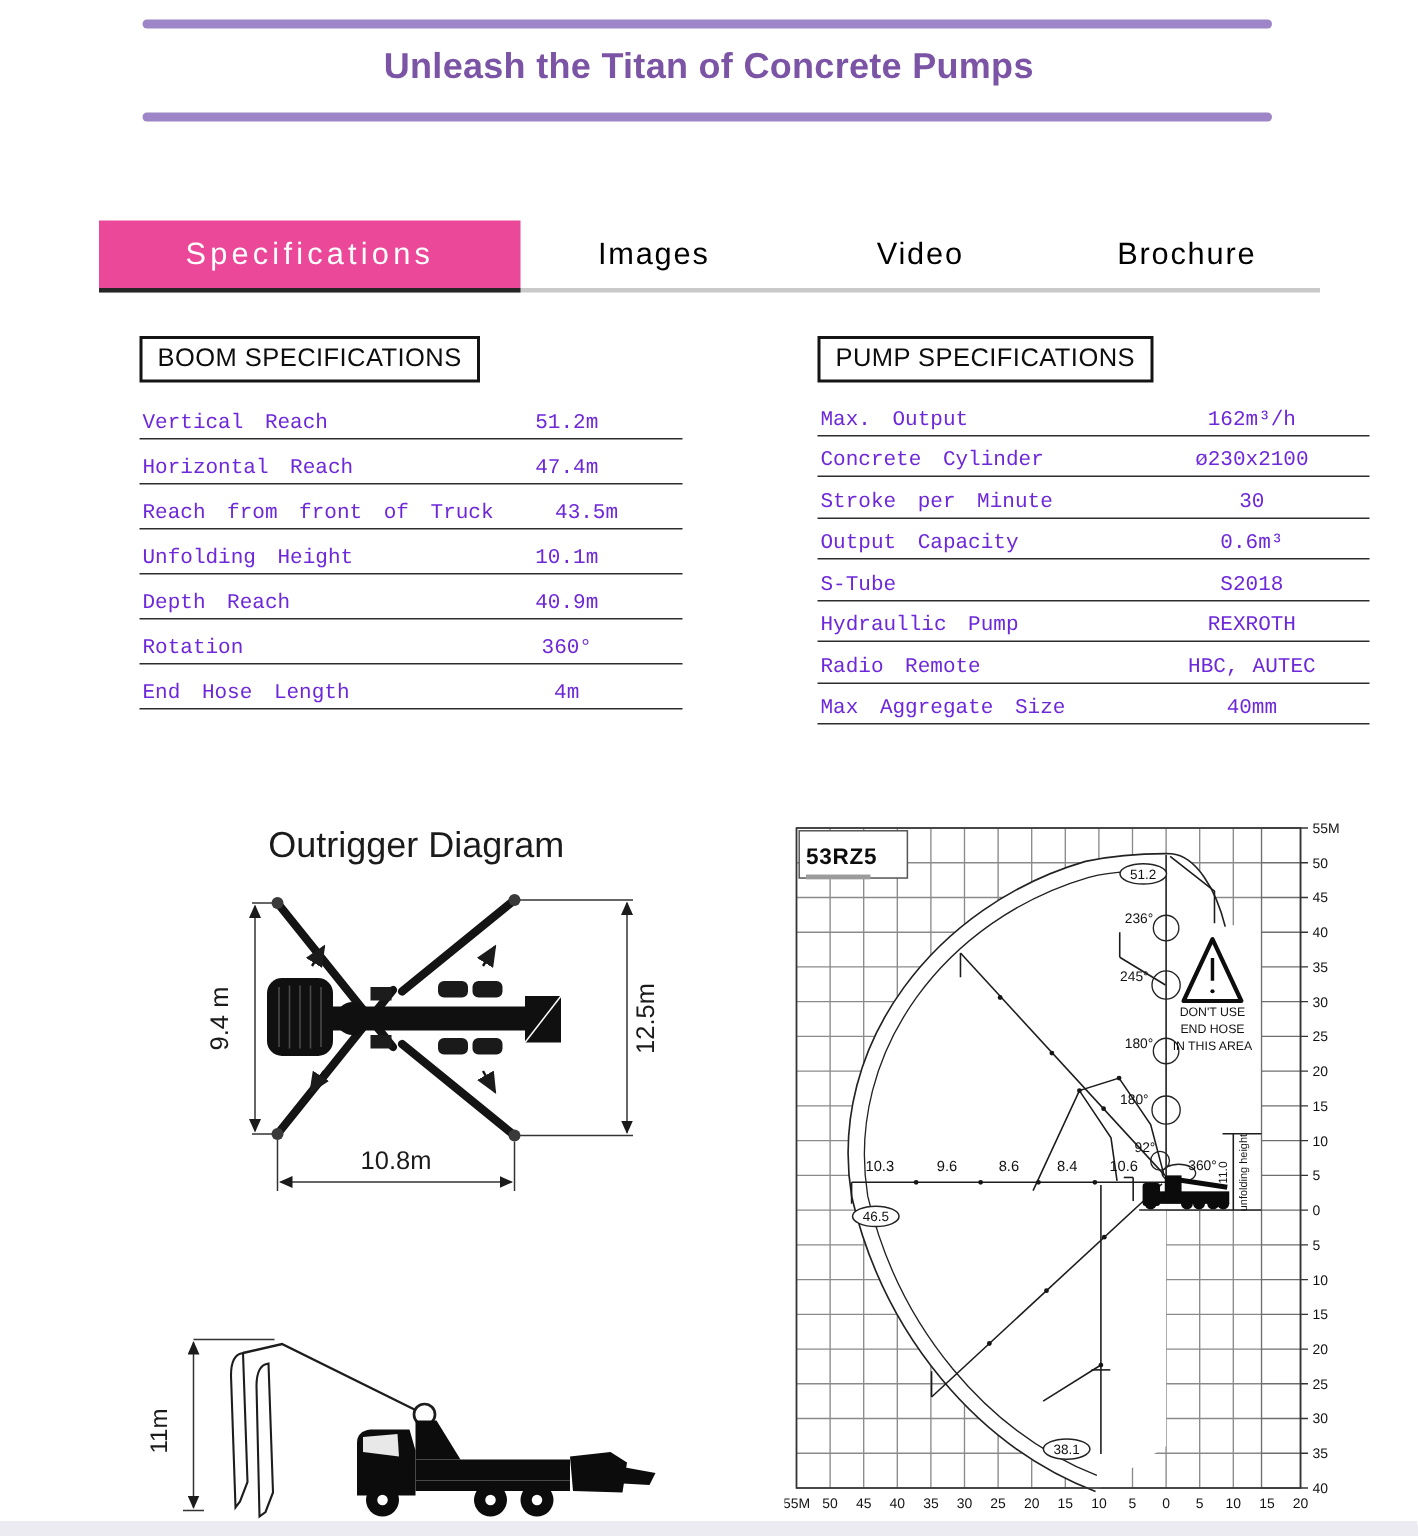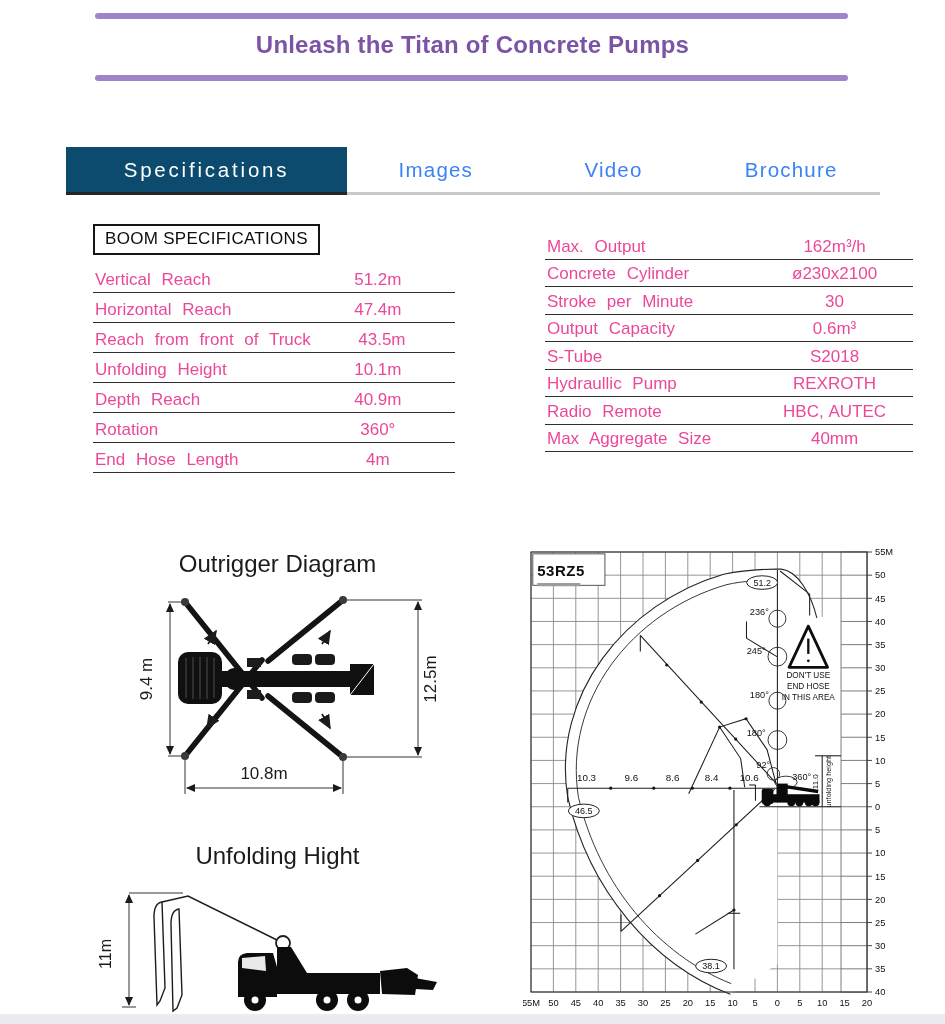--- a/index.html
+++ b/index.html
@@ -3,32 +3,32 @@
 <meta charset="utf-8">
 <style>
   html,body{margin:0;padding:0;background:#fff;}
   .page{position:relative;width:945px;height:1024px;background:#fff;overflow:hidden;
         font-family:"Liberation Sans", sans-serif;color:#111;}
   .accent-bar{position:absolute;left:95px;width:753px;height:6px;border-radius:3px;background:#9d85c8;}
   .page-title{position:absolute;left:0;top:31px;width:945px;text-align:center;
       font-size:24px;font-weight:bold;color:#7b54a6;letter-spacing:.2px;}
   
   .tabs{position:absolute;left:66px;top:147px;width:814px;height:45px;display:flex;border-bottom:3px solid #c9c9c9;}
-  .tab{display:flex;align-items:center;justify-content:center;font-size:20.5px;color:#3b82f6;
+  .tab{display:flex;align-items:center;justify-content:center;font-size:20.5px;color:#000000;
        letter-spacing:1.2px;cursor:pointer;background:#fff;}
-  .tab.active{width:281px;flex:none;background:#0c4a6e;color:#fff;letter-spacing:2.8px;position:relative;}
+  .tab.active{width:281px;flex:none;background:#ec4899;color:#fff;letter-spacing:2.8px;position:relative;}
   .tab.active::after{content:"";position:absolute;left:0;right:0;bottom:-3px;height:3px;background:#262626;}
   .tab:not(.active){flex:1;}
   
   .spec{position:absolute;}
   .spec-box{display:inline-block;border:2px solid #141414;padding:3px 10px 4px;font-weight:normal;
             font-size:17px;letter-spacing:.3px;color:#0d0d0d;}
   .spec-rows{margin-top:8px;}
   .spec-row{display:flex;align-items:flex-end;border-bottom:1.5px solid #2d2d2d;
-            font-size:17px;color:#ec4899;word-spacing:6px;padding:0 2px 2px;}
+            font-size:14px;color:#6d28d9;word-spacing:6px;padding:0 2px 2px;font-family:Liberation Mono, monospace;}
   .rows-boom .spec-row{height:27px;}
   .rows-pump .spec-row{height:24.5px;}
   .spec-row .lab{flex:1;white-space:nowrap;}
   .spec-row .val{width:42%;text-align:center;word-spacing:1px;}
   
   .diag-title{position:absolute;width:365px;text-align:center;font-size:24px;color:#1b1b1b;}
   .abs{position:absolute;}
   .band{position:absolute;left:0;top:1014px;width:945px;height:10px;background:#ebebf1;}
   svg text{font-family:"Liberation Sans", sans-serif;}
 </style>
@@ -78,20 +78,23 @@
           <span class="val">360°</span>
         </div>
         <div class="spec-row">
           <span class="lab">End Hose Length</span>
           <span class="val">4m</span>
         </div>
       </div>
   </section>
 
   <section class="spec" style="left:545px;top:224px;width:368px">
+    <div class="spec-box">
+      <span>PUMP SPECIFICATIONS</span>
+    </div>
     <div class="spec-rows rows-pump" id="pump-rows">
         <div class="spec-row">
           <span class="lab">Max. Output</span>
           <span class="val">162m³/h</span>
         </div>
         <div class="spec-row">
           <span class="lab">Concrete Cylinder</span>
           <span class="val">ø230x2100</span>
         </div>
         <div class="spec-row">
@@ -175,21 +178,20 @@
       <circle cx="135" cy="93" r="11" fill="#101010"></circle>
       <rect x="192" y="68" width="20" height="11" rx="4" fill="#1a1a1a"></rect>
       <rect x="215" y="68" width="20" height="11" rx="4" fill="#1a1a1a"></rect>
       <rect x="192" y="106" width="20" height="11" rx="4" fill="#1a1a1a"></rect>
       <rect x="215" y="106" width="20" height="11" rx="4" fill="#1a1a1a"></rect>
       <rect x="250" y="78" width="24" height="31" fill="#101010"></rect>
       <line x1="250" y1="109" x2="274" y2="78" stroke="#fff" stroke-width="1"></line>
     </g>
   </svg>
 
-  <div class="diag-title" style="left:95px;top:842px">Unfolding Hight</div>
   <svg class="abs" style="left:95px;top:872px" width="360" height="150" viewBox="0 0 360 150">
     <defs>
       <marker id="arB" markerWidth="9" markerHeight="8" refX="8" refY="4" orient="auto-start-reverse">
         <path d="M0,0 L9,4 L0,8 Z" fill="#1b1b1b"></path>
       </marker>
     </defs>
     <g stroke="#333" stroke-width="1">
       <line x1="34" y1="23" x2="34" y2="133" marker-start="url(#arB)" marker-end="url(#arB)"></line>
       <line x1="34" y1="21" x2="88" y2="21"></line>
       <line x1="27" y1="135" x2="41" y2="135"></line>

